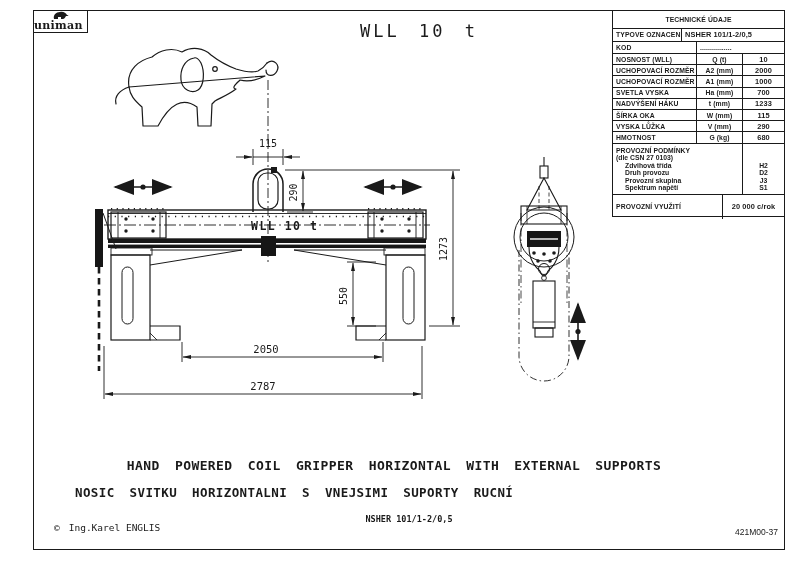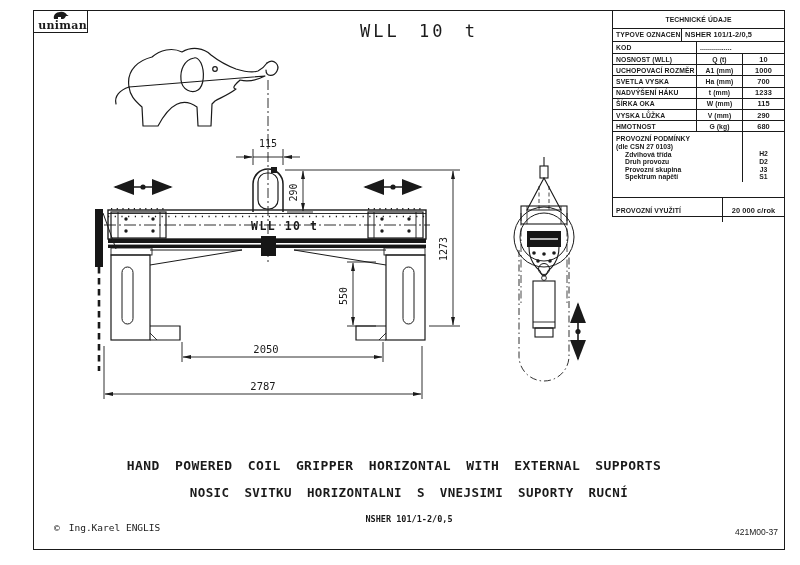--- a/index.html
+++ b/index.html
@@ -2,57 +2,57 @@
 <html><head>
 <meta charset="utf-8">
 <style>
   html,body{margin:0;padding:0;background:#fff;}
   .sheet{position:relative;width:800px;height:565px;background:#fff;
          font-family:"Liberation Sans",sans-serif;color:#1a1a1a;overflow:hidden;}
   .frame{position:absolute;left:33px;top:10px;width:752px;height:540px;
          border:1.6px solid #1a1a1a;box-sizing:border-box;}
   .logo-box{position:absolute;left:33px;top:10px;width:55px;height:23px;
             border:1.2px solid #1a1a1a;box-sizing:border-box;background:#fff;
-            display:flex;align-items:flex-end;justify-content:flex-end;}
+            display:flex;align-items:flex-end;justify-content:flex-start;}
   .logo-text{font-family:"DejaVu Serif",serif;font-weight:bold;font-size:11px;
              letter-spacing:.3px;line-height:13px;}
   .logo-eli{position:absolute;top:0px;left:18px;}
   .main-title{position:absolute;left:339px;top:21px;width:160px;text-align:center;
               font-family:"DejaVu Sans Mono",monospace;font-size:17px;
               letter-spacing:3px;word-spacing:6px;}
   svg text{font-family:"DejaVu Sans Mono",monospace;fill:#1a1a1a;}
 
   
   .ttable{position:absolute;left:612px;top:10px;width:173px;height:207px;
           border:1.6px solid #1a1a1a;box-sizing:border-box;background:#fff;
           display:flex;flex-direction:column;font-weight:bold;}
   .trow{display:flex;border-top:1px solid #1a1a1a;box-sizing:border-box;flex:0 0 auto;}
   .trow:first-child{border-top:none;}
   .thead{height:17px;align-items:center;justify-content:center;
          font-size:10.5px;letter-spacing:.8px;}
   .cell{display:flex;align-items:center;padding:0 3px;box-sizing:border-box;
         font-size:6.8px;letter-spacing:.1px;white-space:nowrap;overflow:hidden;}
   .cell.cl{border-left:1px solid #1a1a1a;}
   .cc{justify-content:center;padding:0 9px;}
-  .h12{height:12.5px;} .h11{height:11.2px;} .h13{height:25px;margin-top:15px;}
+  .h12{height:12.5px;} .h11{height:11.2px;} .h13{height:25px;}
   .w-label{width:83px;} .w-sym{width:46px;} .w-val{flex:1;}
   .w-type{width:68px;} .w-use{width:109px;}
   .fs7{font-size:7.4px;}
   .cond{height:51px;}
   .cond-left{width:129px;padding:3px 3px 0 3px;box-sizing:border-box;
              font-size:6.8px;line-height:7.6px;}
   .cond-left .ind{padding-left:9px;}
   .cond-right{flex:1;border-left:1px solid #1a1a1a;box-sizing:border-box;
               padding-top:18px;text-align:center;font-size:6.8px;line-height:7.6px;}
 
   
   .t-en{position:absolute;left:60px;top:458px;width:668px;text-align:center;
         font-family:"DejaVu Sans Mono",monospace;font-size:13px;font-weight:bold;
         letter-spacing:.4px;word-spacing:7px;}
-  .t-cz{position:absolute;left:75px;top:485px;width:668px;text-align:center;
+  .t-cz{position:absolute;left:75px;top:485px;width:668px;
         font-family:"DejaVu Sans Mono",monospace;font-size:12.5px;font-weight:bold;
         letter-spacing:.4px;word-spacing:7px;}
   .t-code{position:absolute;left:309px;top:514px;width:200px;text-align:center;
           font-family:"DejaVu Sans Mono",monospace;font-size:8.5px;font-weight:bold;}
   .t-copy{position:absolute;left:54px;top:522px;
           font-family:"DejaVu Sans Mono",monospace;font-size:9.5px;}
   .t-copy .csym{margin-right:9px;}
   .t-num{position:absolute;left:658px;top:527px;width:120px;text-align:right;
          font-family:Liberation Sans, sans-serif;font-size:8.5px;}
 </style>
@@ -257,20 +257,25 @@
     </div>
     <div class="trow h12">
       <div class="cell w-label">KOD</div>
       <div class="cell cl w-val">................</div>
     </div>
 
     <div class="trow h11">
       <div class="cell w-label">NOSNOST (WLL)</div>
       <div class="cell cl w-sym cc">Q (t)</div>
       <div class="cell cl w-val cc fs7">10</div>
+    </div>
+    <div class="trow h11">
+      <div class="cell w-label">UCHOPOVACÍ ROZMĚR MAX.</div>
+      <div class="cell cl w-sym cc">A2 (mm)</div>
+      <div class="cell cl w-val cc fs7">2000</div>
     </div>
     <div class="trow h11">
       <div class="cell w-label">UCHOPOVACÍ ROZMĚR MIN.</div>
       <div class="cell cl w-sym cc">A1 (mm)</div>
       <div class="cell cl w-val cc fs7">1000</div>
     </div>
     <div class="trow h11">
       <div class="cell w-label">SVETLA VYSKA</div>
       <div class="cell cl w-sym cc">Ha (mm)</div>
       <div class="cell cl w-val cc fs7">700</div>

